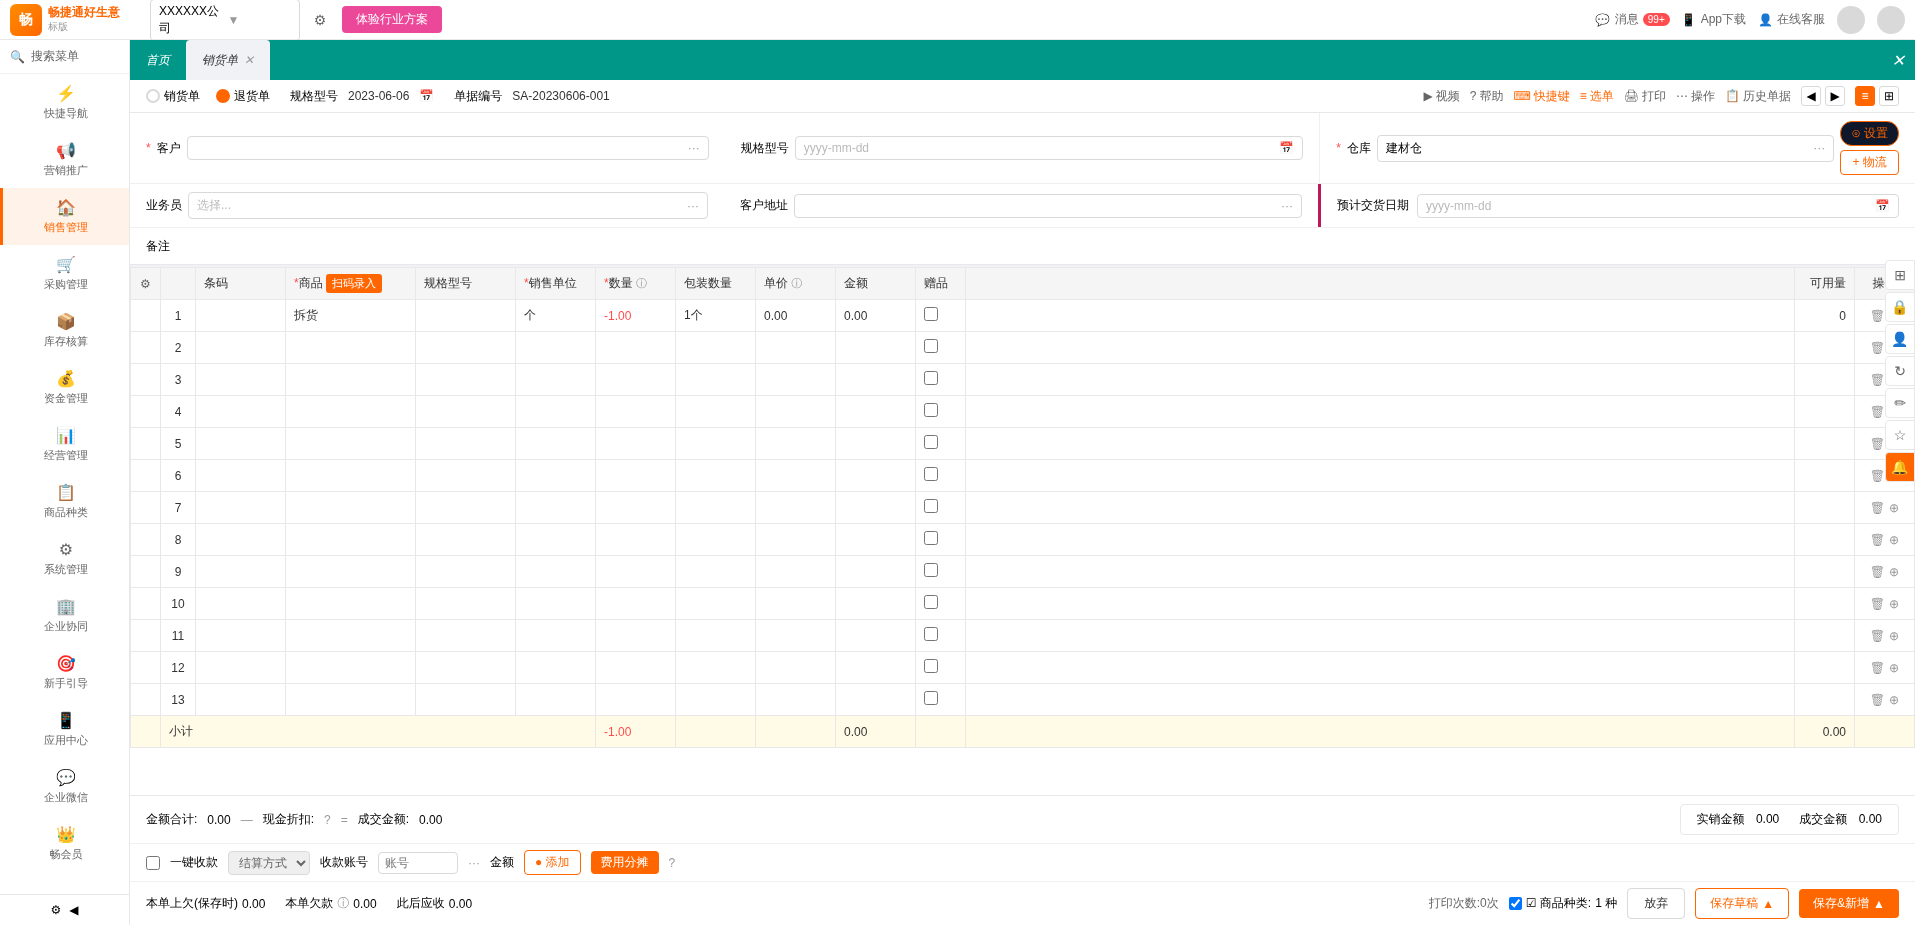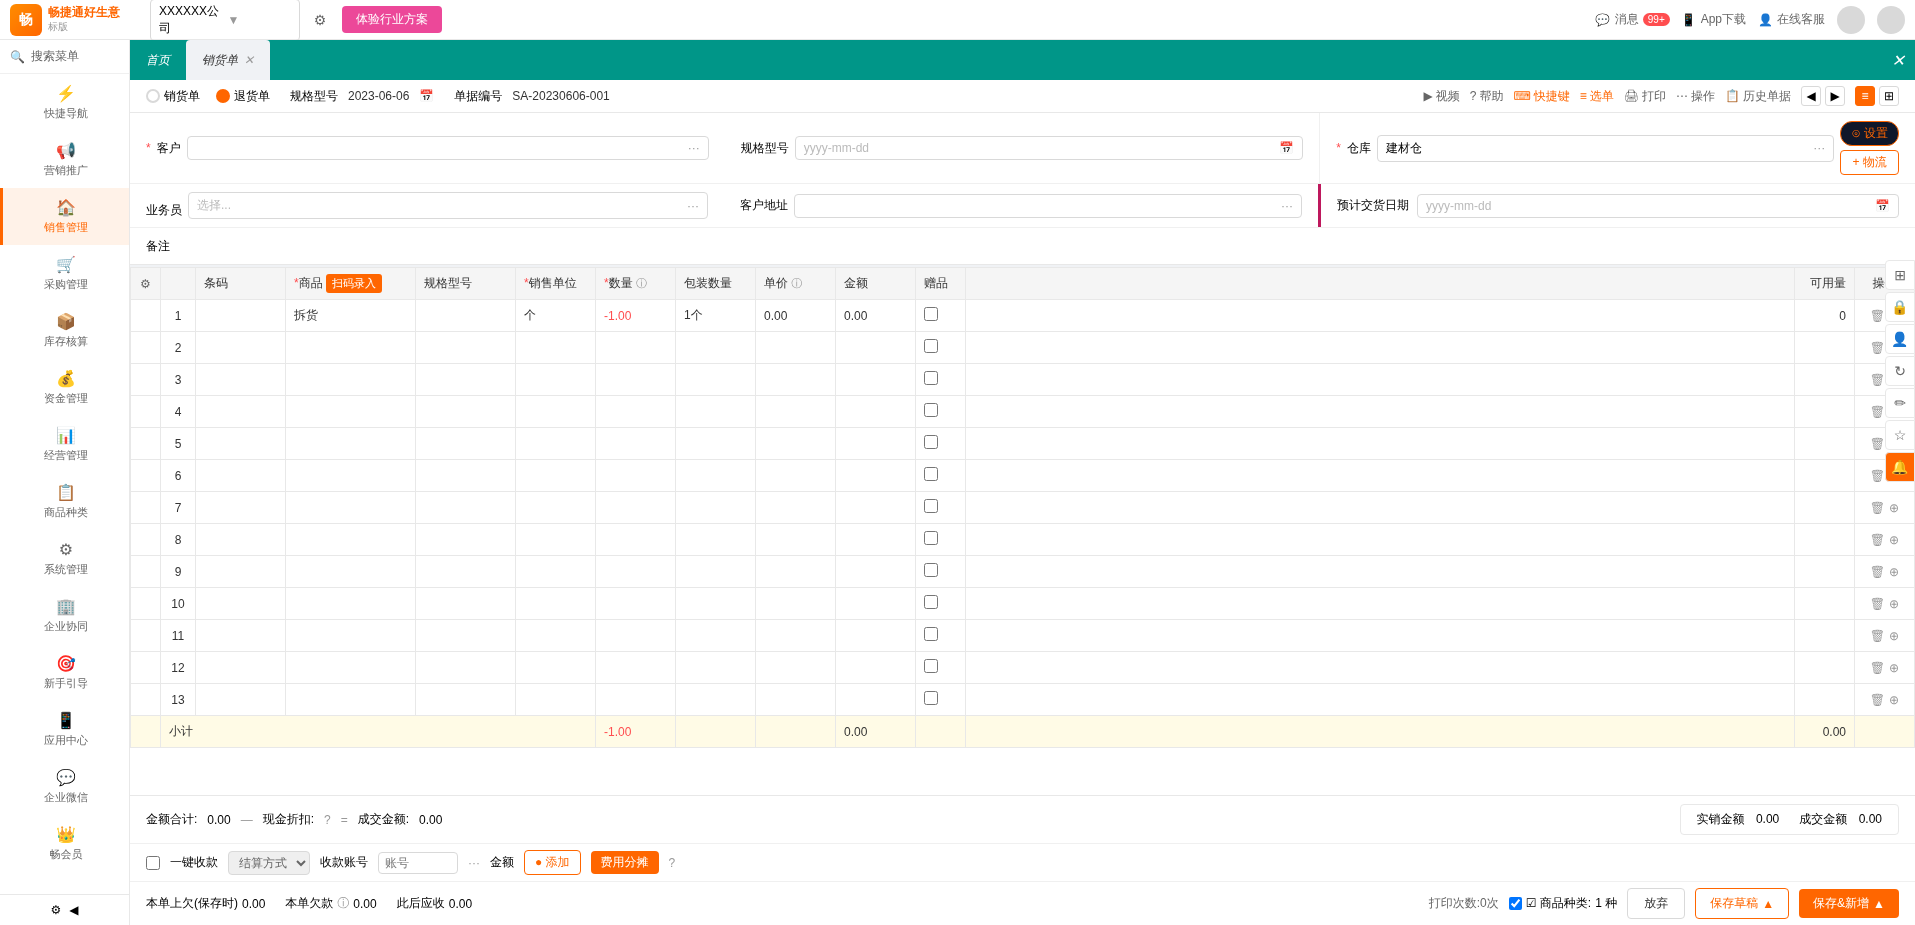--- a/index.html
+++ b/index.html
@@ -306,21 +306,21 @@
           <span style="color:#999;">···</span>
         </div>
         <div style="display:flex; flex-direction:column; gap:4px;">
           <button class="btn-settings">⊙ 设置</button>
           <button class="btn-logistics">+ 物流</button>
         </div>
       </div>
     </div>
 
     <div style="background:white; display:flex; border-bottom:1px solid #f0f0f0;">
-      <div style="flex:1; display:flex; align-items:flex-end; padding:8px 16px; gap:6px;">
+      <div style="flex:1; display:flex; align-items:center; padding:8px 16px; gap:6px;">
         <span>业务员</span>
         <div style="flex:1; border:1px solid #d9d9d9; border-radius:4px; padding:4px 8px; display:flex; align-items:center; cursor:pointer;">
           <span style="flex:1; color:#bbb;">选择...</span>
           <span style="color:#999;">···</span>
         </div>
       </div>
       <div style="flex:1; display:flex; align-items:center; padding:8px 16px; gap:6px;">
         <span>客户地址</span>
         <div style="flex:1; border:1px solid #d9d9d9; border-radius:4px; padding:4px 8px; display:flex; align-items:center; cursor:pointer;">
           <span style="flex:1;"></span>

